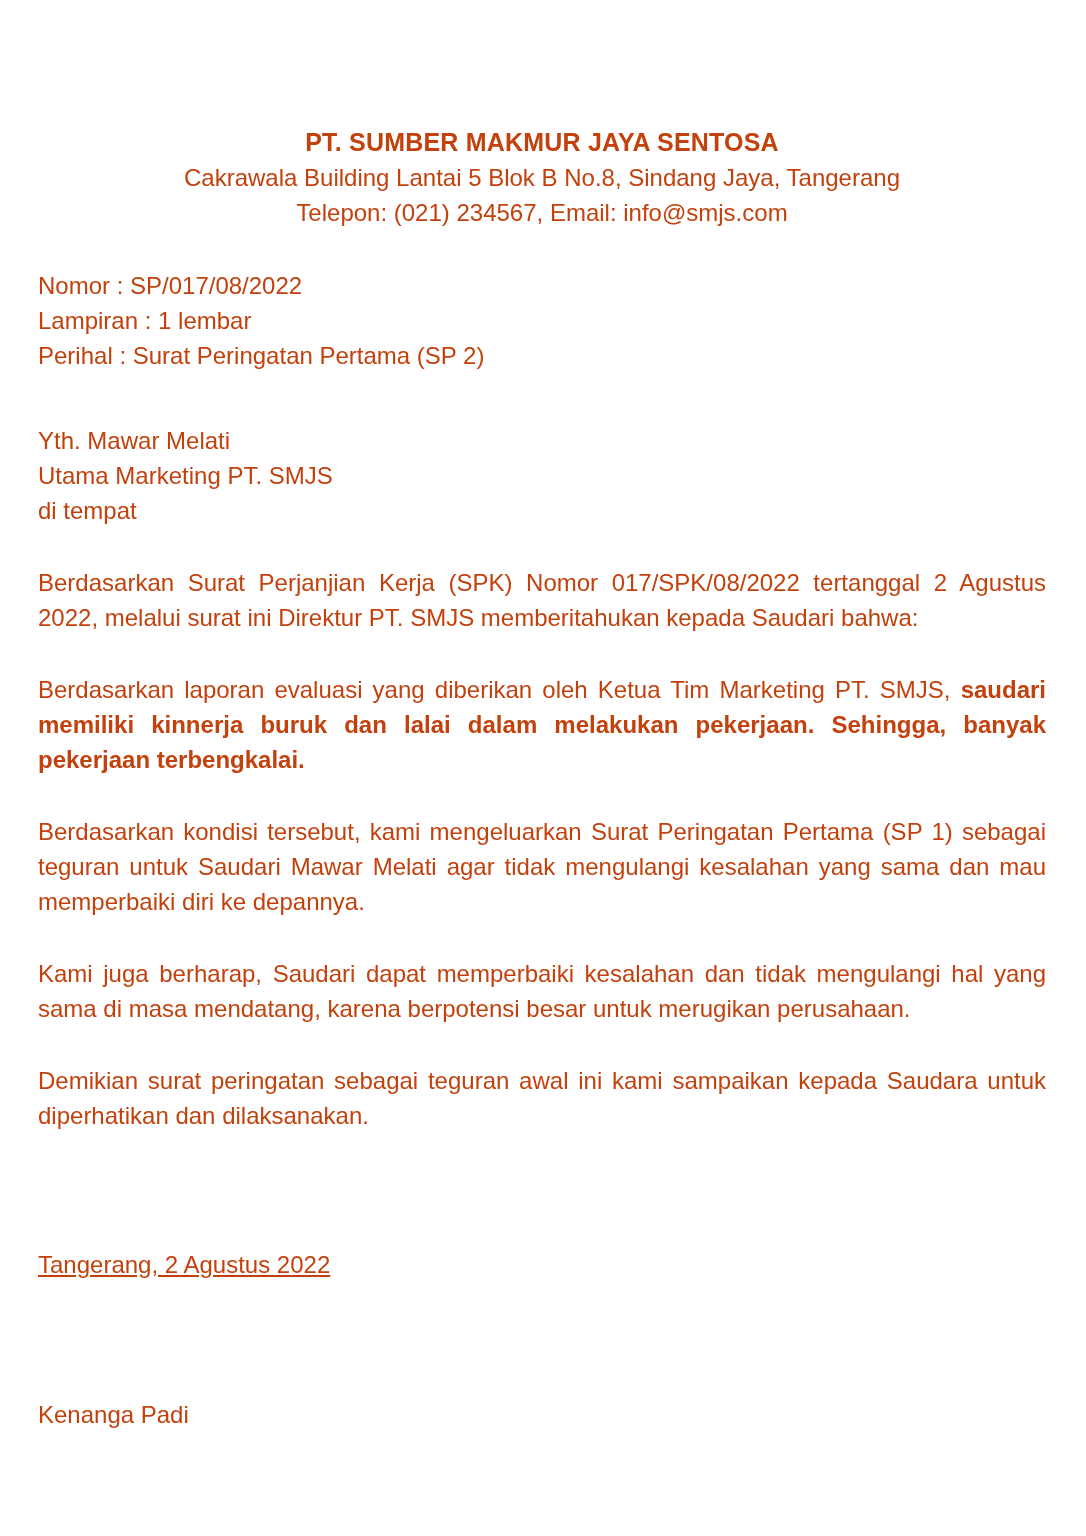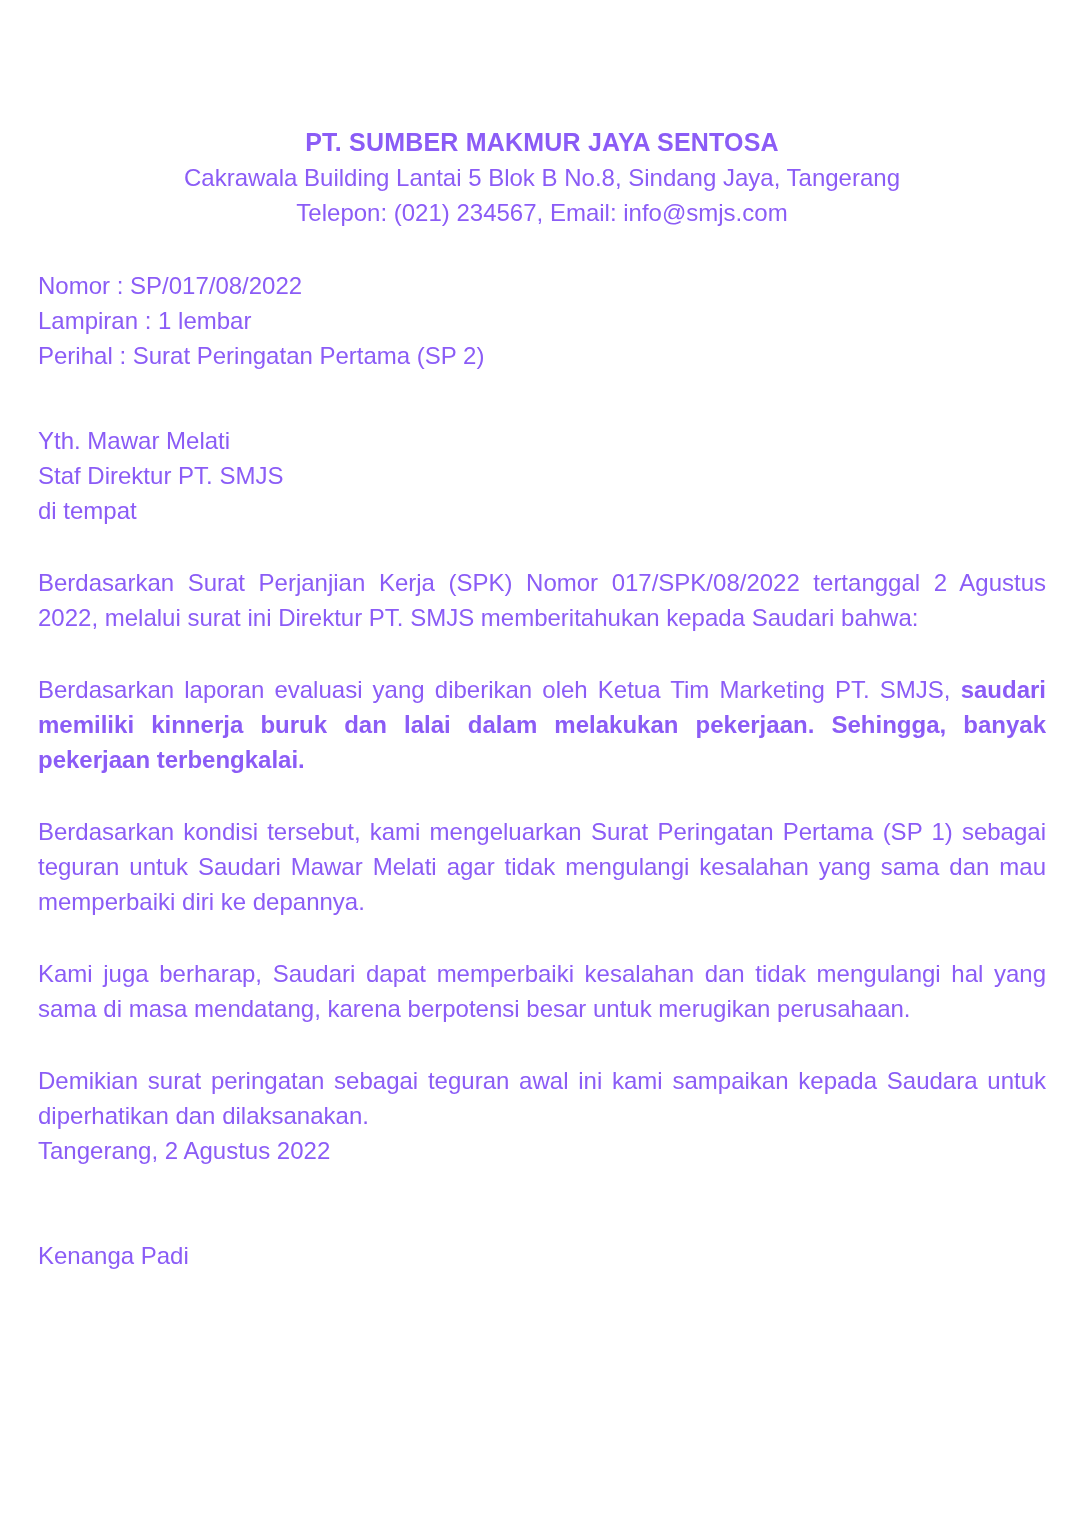--- a/index.html
+++ b/index.html
@@ -10,21 +10,21 @@
   .page {
     position: relative;
     box-sizing: border-box;
     width: 1086px;
     height: 1446px;
     background: #ffffff;
     padding: 125px 40px 0 38px;
     font-family: "Liberation Sans", sans-serif;
     font-size: 24px;
     line-height: 35px;
-    color: #8b5cf6;
+    color: #c2410c;
     overflow: hidden;
   }
   .letterhead {
     text-align: center;
   }
   .company-name {
     font-weight: 700;
     font-size: 25px;
     letter-spacing: 0.2px;
   }
@@ -37,23 +37,25 @@
   .para {
     margin: 37px 0 0 0;
     text-align: justify;
   }
   .para.first {
   }
   .bold {
     font-weight: 700;
   }
   .dateline {
+    margin-top: 114px;
+    text-decoration: underline;
   }
   .signature-block {
-    margin-top: 70px;
+    margin-top: 115px;
   }
 </style>
 </head>
 <body>
 
 <div class="page">
 
   <div class="letterhead">
     <div class="company-name">PT. SUMBER MAKMUR JAYA SENTOSA</div>
     <div class="company-address">Cakrawala Building Lantai 5 Blok B No.8, Sindang Jaya, Tangerang</div>
@@ -61,21 +63,21 @@
   </div>
 
   <div class="meta-block">
     <div>Nomor : SP/017/08/2022</div>
     <div>Lampiran : 1 lembar</div>
     <div>Perihal : Surat Peringatan Pertama (SP 2)</div>
   </div>
 
   <div class="recipient-block">
     <div>Yth. Mawar Melati</div>
-    <div>Staf Direktur PT. SMJS</div>
+    <div>Utama Marketing PT. SMJS</div>
     <div>di tempat</div>
   </div>
 
   <p class="para first">Berdasarkan Surat Perjanjian Kerja (SPK) Nomor 017/SPK/08/2022 tertanggal 2 Agustus 2022, melalui surat ini Direktur PT. SMJS memberitahukan kepada Saudari bahwa:</p>
 
   <p class="para"><span>Berdasarkan laporan evaluasi yang diberikan oleh Ketua Tim Marketing PT. SMJS, </span><span class="bold">saudari memiliki kinnerja buruk dan lalai dalam melakukan pekerjaan. Sehingga, banyak pekerjaan terbengkalai.</span></p>
 
   <p class="para">Berdasarkan kondisi tersebut, kami mengeluarkan Surat Peringatan Pertama (SP 1) sebagai teguran untuk Saudari Mawar Melati agar tidak mengulangi kesalahan yang sama dan mau memperbaiki diri ke depannya.</p>
 
   <p class="para">Kami juga berharap, Saudari dapat memperbaiki kesalahan dan tidak mengulangi hal yang sama di masa mendatang, karena berpotensi besar untuk merugikan perusahaan.</p>

